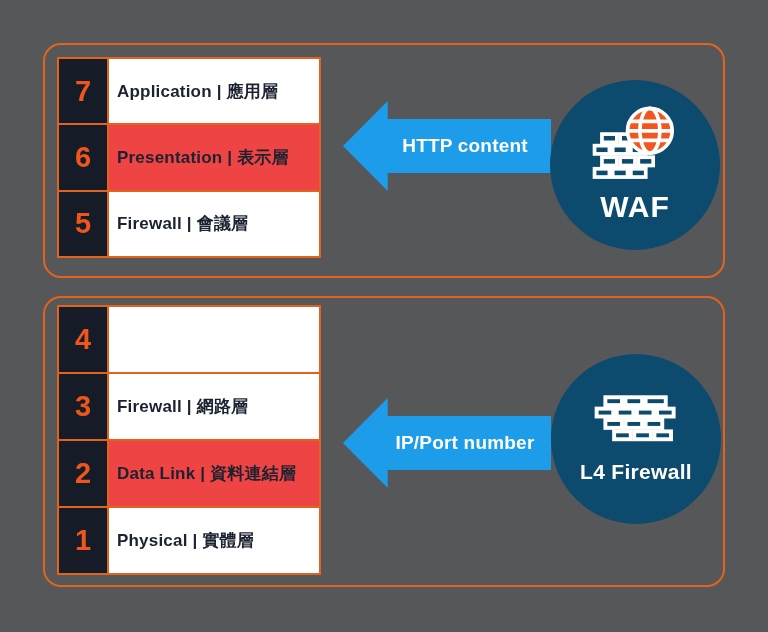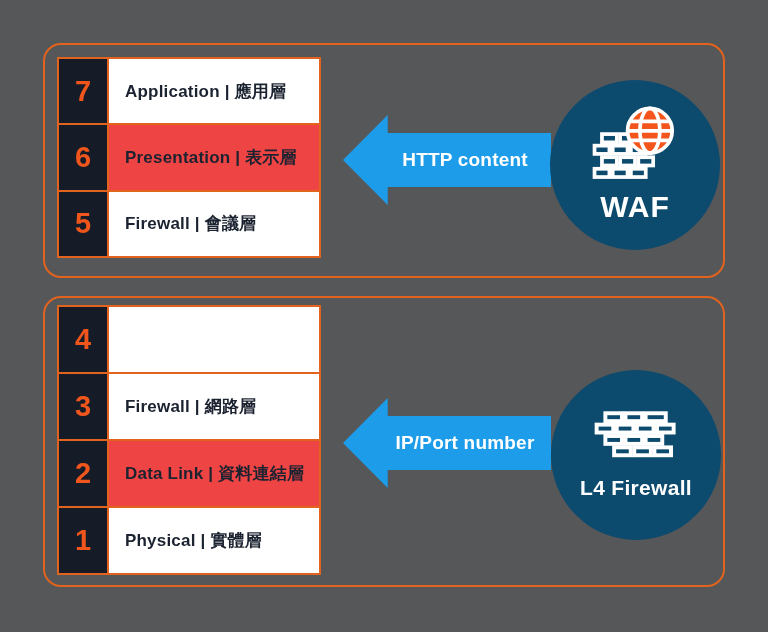--- a/index.html
+++ b/index.html
@@ -53,21 +53,21 @@
     color: #F0561C;
     font-size: 29px;
     font-weight: 700;
   }
   .label-cell {
     flex: 1;
     background: #FFFFFF;
     display: flex;
     flex-direction: column;
     justify-content: center;
-    padding-left: 16px;
+    padding-left: 8px;
     color: #1B2230;
     font-size: 17px;
     font-weight: 700;
     letter-spacing: 0.2px;
   }
   .osi-row.alt .label-cell { background: #ef4444; }
 
   .watermark {
     font-size: 11px;
     font-weight: 400;
@@ -85,38 +85,38 @@
     clip-path: polygon(0% 50%, 21.5% 0%, 21.5% 20%, 100% 20%, 100% 80%, 21.5% 80%, 21.5% 100%);
     display: flex;
     align-items: center;
     justify-content: center;
     padding-left: 36px;
     color: #FFFFFF;
     font-size: 19px;
     font-weight: 700;
     letter-spacing: 0.2px;
   }
-  .panel-top    .flow-arrow { left: 298px; top: 70px; }
+  .panel-top    .flow-arrow { left: 298px; top: 56px; }
   .panel-bottom .flow-arrow { left: 298px; top: 100px; text-align: center; }
 
   
   .device-circle {
     position: absolute;
     width: 170px;
     height: 170px;
     border-radius: 50%;
     background: #0c4a6e;
     display: flex;
     flex-direction: column;
     align-items: center;
     justify-content: center;
     color: #FFFFFF;
   }
   .panel-top    .device-circle { left: 505px; top: 35px; }
-  .panel-bottom .device-circle { left: 506px; top: 72px; }
+  .panel-bottom .device-circle { left: 506px; top: 56px; }
 
   .device-icon { flex: none; }
   .device-label-waf {
     font-size: 30px;
     font-weight: 800;
     letter-spacing: 1px;
     margin-top: 4px;
   }
   .device-label-l4 {
     font-size: 21px;

